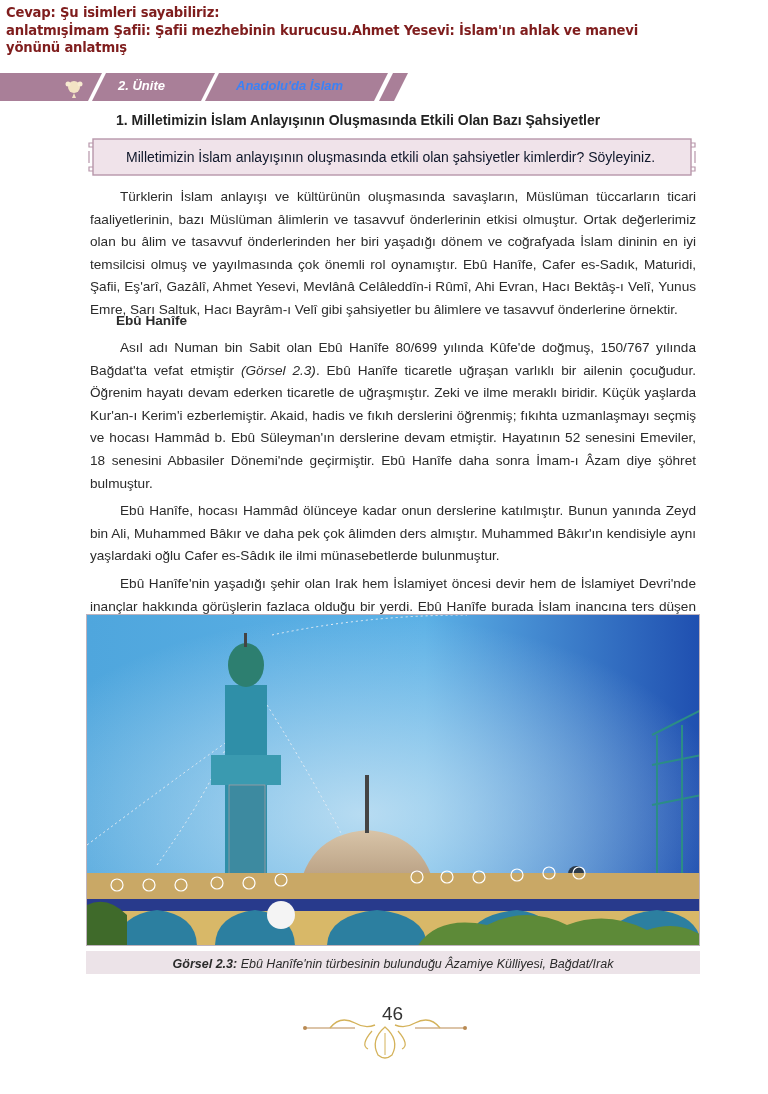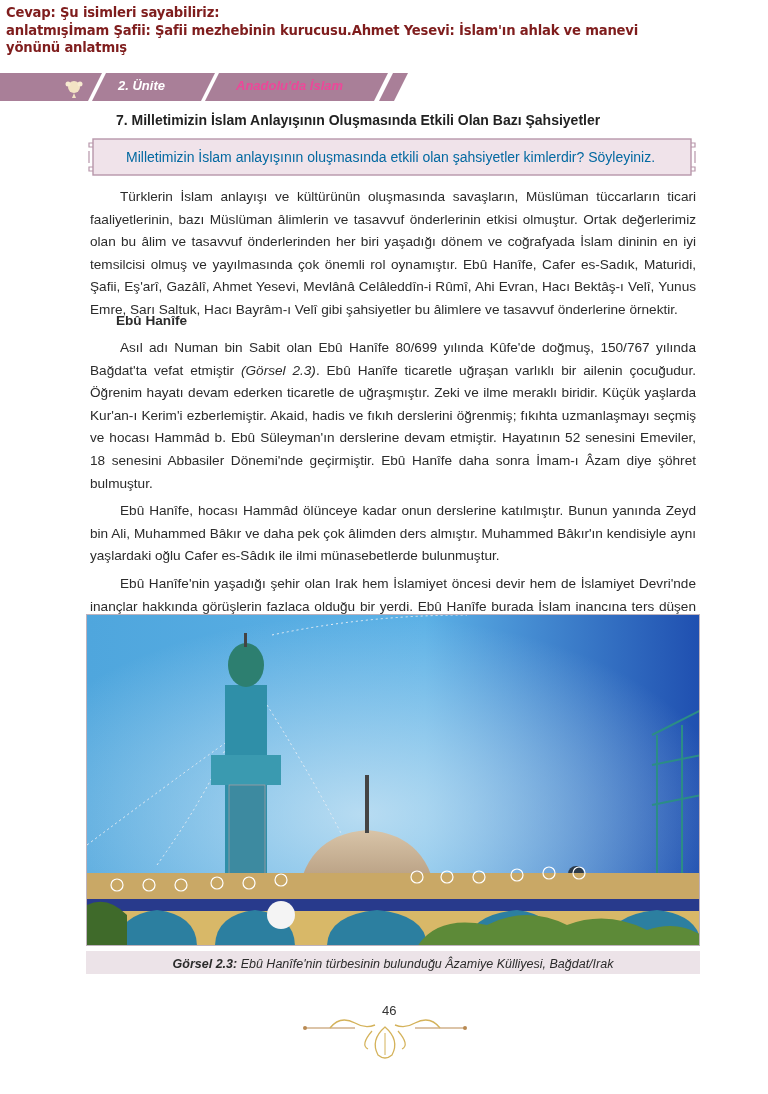--- a/index.html
+++ b/index.html
@@ -16,50 +16,50 @@
   .answer div { white-space: nowrap; }
   .band {
     position: absolute; left: 0; top: 73px; width: 420px; height: 28px; z-index: 2;
   }
   .band svg { position: absolute; left: 0; top: 0; }
   .band .unit {
     position: absolute; left: 118px; top: 5px; color: #fff; font-style: italic; font-weight: bold;
     font-size: 13px;
   }
   .band .unit-title {
-    position: absolute; left: 236px; top: 5px; color: #ec4899; font-style: italic; font-weight: bold;
+    position: absolute; left: 236px; top: 5px; color: #3b82f6; font-style: italic; font-weight: bold;
     font-size: 13px;
   }
   .section-title {
     position: absolute; left: 116px; top: 112px; font-weight: bold; font-size: 14px; color: #222;
   }
   .question-box {
     position: absolute; left: 86px; top: 137px; width: 612px; height: 40px;
   }
   .question-box svg { position: absolute; left: 0; top: 0; }
   .question-box .q {
-    position: absolute; left: 40px; top: 12px; font-size: 14px; color: #0369a1; white-space: nowrap;
+    position: absolute; left: 40px; top: 12px; font-size: 14px; color: #0f172a; white-space: nowrap;
   }
   .body-text {
     position: absolute; left: 86px; width: 614px; font-size: 13.6px; line-height: 22.6px;
     text-align: justify; color: #2b2b2b;
   }
   .body-text p { margin: 4px; text-indent: 30px; }
   .subhead { position: absolute; left: 116px; top: 313px; font-weight: bold; font-size: 13.6px; }
   .photo {
     position: absolute; left: 86px; top: 614px; width: 614px; height: 332px; overflow: hidden;
     border: 1px solid #bfb3bd; box-sizing: border-box;
   }
   .caption {
     position: absolute; left: 86px; top: 951px; width: 614px; height: 23px; background: #ece3e8;
     text-align: center; font-size: 12.5px; line-height: 27px; color: #2b2b2b;
   }
   .caption b { font-style: italic; }
   .caption span.rest { font-style: italic; }
-  .page-num { position: absolute; left: 382px; top: 1003px; font-size: 13px; color: #333; }
+  .page-num { position: absolute; left: 382px; top: 1003px; font-size: 19px; color: #333; }
   .ornament { position: absolute; left: 300px; top: 1015px; }
 </style>
 </head>
 <body>
 
 <div class="answer">
   <div>Cevap: Şu isimleri sayabiliriz:</div>
   <div>anlatmışİmam Şafii:  Şafii mezhebinin kurucusu.Ahmet Yesevi: İslam'ın ahlak ve manevi</div>
   <div>yönünü anlatmış</div>
 </div>
@@ -74,21 +74,21 @@
       <circle cx="10" cy="10" r="6" fill="#f3e3c4"></circle>
       <circle cx="4" cy="7" r="2.5" fill="#f7ead0"></circle>
       <circle cx="16" cy="7" r="2.5" fill="#f7ead0"></circle>
       <path d="M10 16 L8 21 L12 21 Z" fill="#f3e3c4"></path>
     </g>
   </svg>
   <span class="unit">2. Ünite</span>
   <span class="unit-title">Anadolu'da İslam</span>
 </div>
 
-<div class="section-title">7. Milletimizin İslam Anlayışının Oluşmasında Etkili Olan Bazı Şahsiyetler</div>
+<div class="section-title">1. Milletimizin İslam Anlayışının Oluşmasında Etkili Olan Bazı Şahsiyetler</div>
 
 <div class="question-box">
   <svg width="612" height="40" viewBox="0 0 612 40">
     <rect x="7" y="2" width="598" height="36" fill="#f0e3ea" stroke="#b796aa" stroke-width="1.4"></rect>
     <path d="M7 10 h-4 v-4 h4 M7 30 h-4 v4 h4 M605 10 h4 v-4 h-4 M605 30 h4 v4 h-4" fill="none" stroke="#b796aa" stroke-width="1.2"></path>
     <path d="M3 14 v12 M609 14 v12" stroke="#b796aa" stroke-width="1.2"></path>
   </svg>
   <span class="q">Milletimizin İslam anlayışının oluşmasında etkili olan şahsiyetler kimlerdir? Söyleyiniz.</span>
 </div>
 

